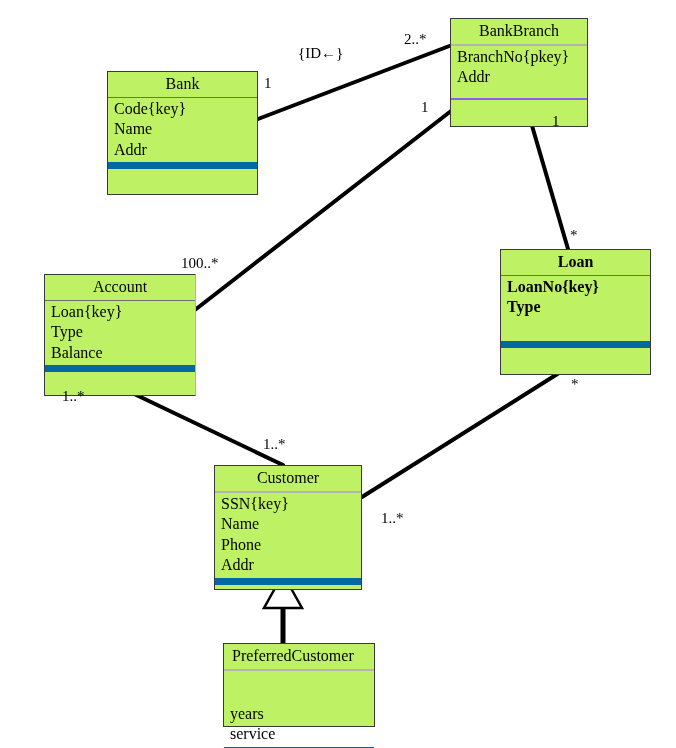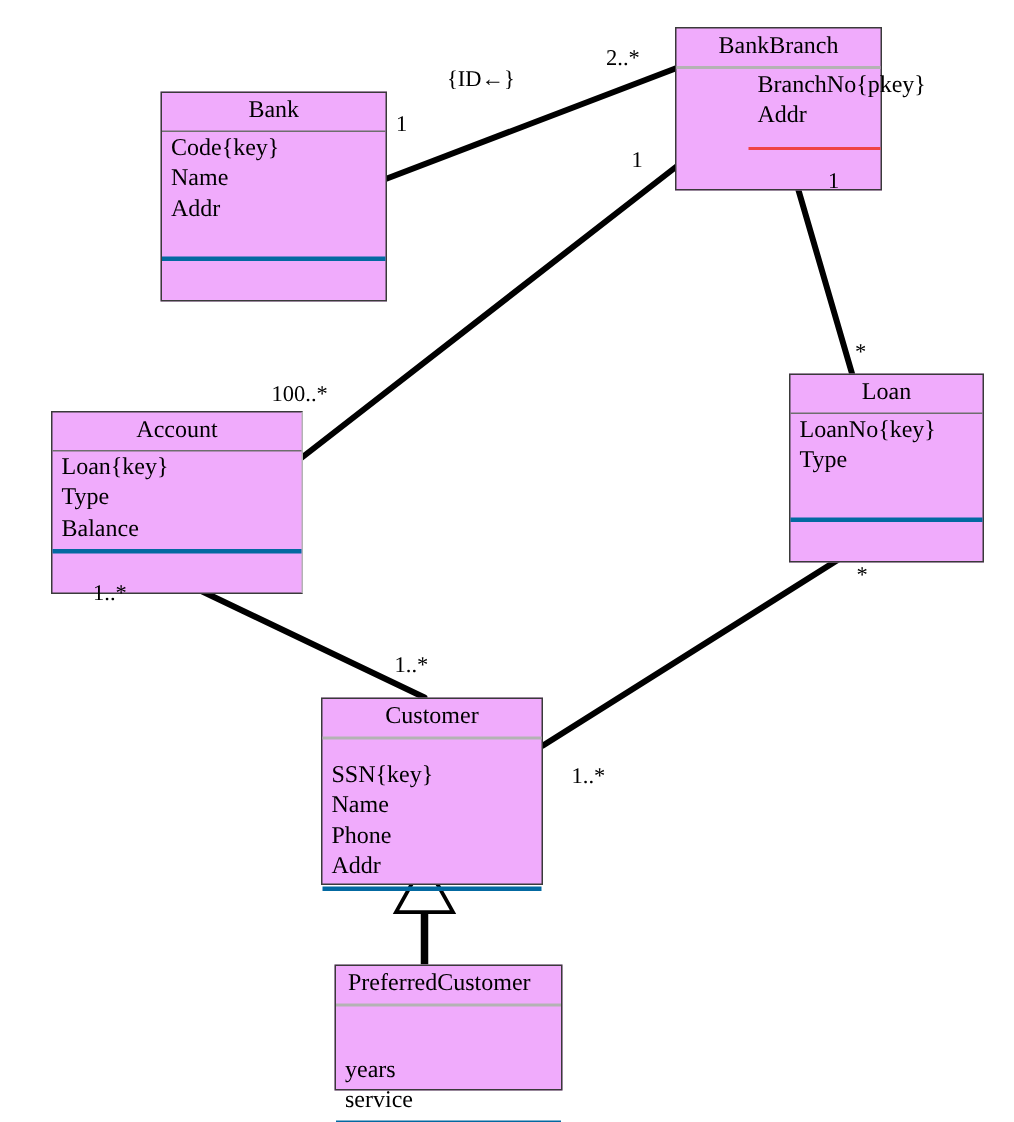--- a/index.html
+++ b/index.html
@@ -19,40 +19,40 @@
     position: absolute;
     left: 0;
     top: 0;
     width: 676px;
     height: 748px;
     pointer-events: none;
   }
   .uml-class {
     position: absolute;
     box-sizing: border-box;
-    background: #f0abfc;
+    background: #bef264;
     border: 1px solid #3a3a3a;
     display: flex;
     flex-direction: column;
   }
   .uml-name {
     text-align: center;
     font-size: 16px;
     color: #000000;
     line-height: 1.25;
     padding: 2px 4px 3px 4px;
     border-bottom: 2px solid #b3b3b3;
   }
   .uml-name.thin-sep {
     border-bottom: 1px solid #6e6e6e;
   }
   .uml-attrs {
     flex: 1 1 auto;
     padding: 1px 0 2px 6px;
-    border-bottom: 3px solid #0369a1;
+    border-bottom: 7px solid #0369a1;
   }
   .uml-attr {
     font-size: 16px;
     color: #000000;
     line-height: 1.28;
     white-space: nowrap;
   }
   .uml-ops {
     height: 26px;
   }
@@ -85,59 +85,59 @@
     <line x1="528" y1="112" x2="568" y2="249" stroke="#000000" stroke-width="4" stroke-linecap="round"></line>
 
     <line x1="107" y1="381" x2="283" y2="465" stroke="#000000" stroke-width="4" stroke-linecap="round"></line>
 
     <line x1="578" y1="361" x2="362" y2="497" stroke="#000000" stroke-width="4" stroke-linecap="round"></line>
 
     <line x1="283" y1="643" x2="283" y2="604" stroke="#000000" stroke-width="5" stroke-linecap="butt"></line>
     <polygon points="283,574 302,608 264,608" fill="#ffffff" stroke="#000000" stroke-width="2.5" stroke-linejoin="miter"></polygon>
   </svg>
 
-  <div class="uml-class" style="left:107px; top:61px; width:151px; height:140px;">
+  <div class="uml-class" style="left:107px; top:71px; width:151px; height:124px;">
     <div class="uml-name thin-sep">Bank</div>
     <div class="uml-attrs">
       <div class="uml-attr">Code{key}</div>
       <div class="uml-attr">Name</div>
       <div class="uml-attr">Addr</div>
     </div>
     <div class="uml-ops"></div>
   </div>
 
   <div class="uml-class" style="left:450px; top:18px; width:138px; height:109px;">
     <div class="uml-name">BankBranch</div>
-    <div class="uml-attrs" style="border-bottom:2px solid #ef4444;margin-left:48px;">
+    <div class="uml-attrs" style="border-bottom:2px solid #8b5cf6;">
       <div class="uml-attr">BranchNo{pkey}</div>
       <div class="uml-attr">Addr</div>
     </div>
     <div class="uml-ops"></div>
   </div>
 
-  <div class="uml-class" style="left:34px; top:274px; width:168px; height:122px; border-right-color:#b3b3b3;">
+  <div class="uml-class" style="left:44px; top:274px; width:152px; height:122px; border-right-color:#b3b3b3;">
     <div class="uml-name thin-sep">Account</div>
     <div class="uml-attrs">
       <div class="uml-attr">Loan{key}</div>
       <div class="uml-attr">Type</div>
       <div class="uml-attr">Balance</div>
     </div>
     <div class="uml-ops"></div>
   </div>
 
-  <div class="uml-class" style="left:526px; top:249px; width:130px; height:126px;">
+  <div class="uml-class" style="left:500px; top:249px; width:151px; height:126px;font-weight:bold;">
     <div class="uml-name thin-sep">Loan</div>
     <div class="uml-attrs">
       <div class="uml-attr">LoanNo{key}</div>
       <div class="uml-attr">Type</div>
     </div>
     <div class="uml-ops"></div>
   </div>
 
-  <div class="uml-class" style="left:214px; top:465px; width:148px; height:125px;gap:13px;">
+  <div class="uml-class" style="left:214px; top:465px; width:148px; height:125px;">
     <div class="uml-name">Customer</div>
     <div class="uml-attrs">
       <div class="uml-attr">SSN{key}</div>
       <div class="uml-attr">Name</div>
       <div class="uml-attr">Phone</div>
       <div class="uml-attr">Addr</div>
     </div>
     <div class="uml-ops"></div>
   </div>
 

